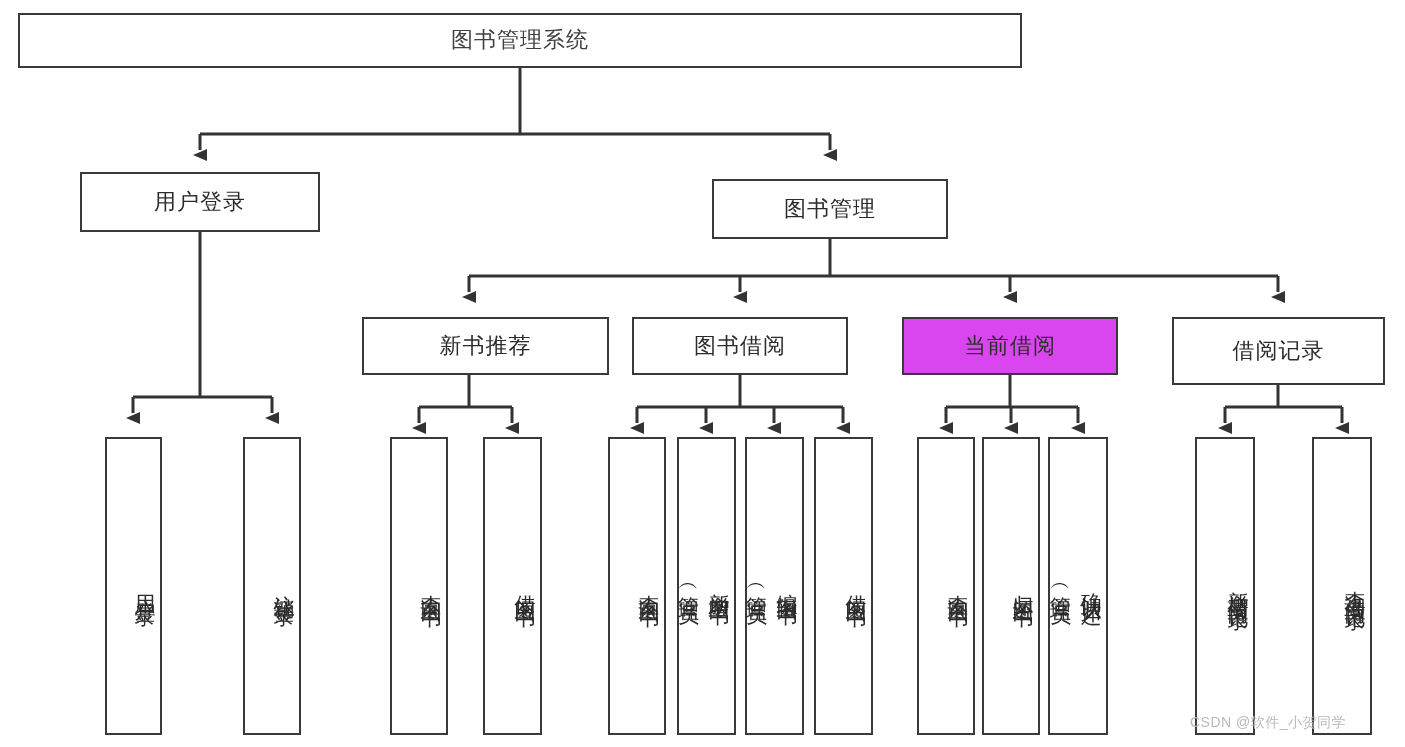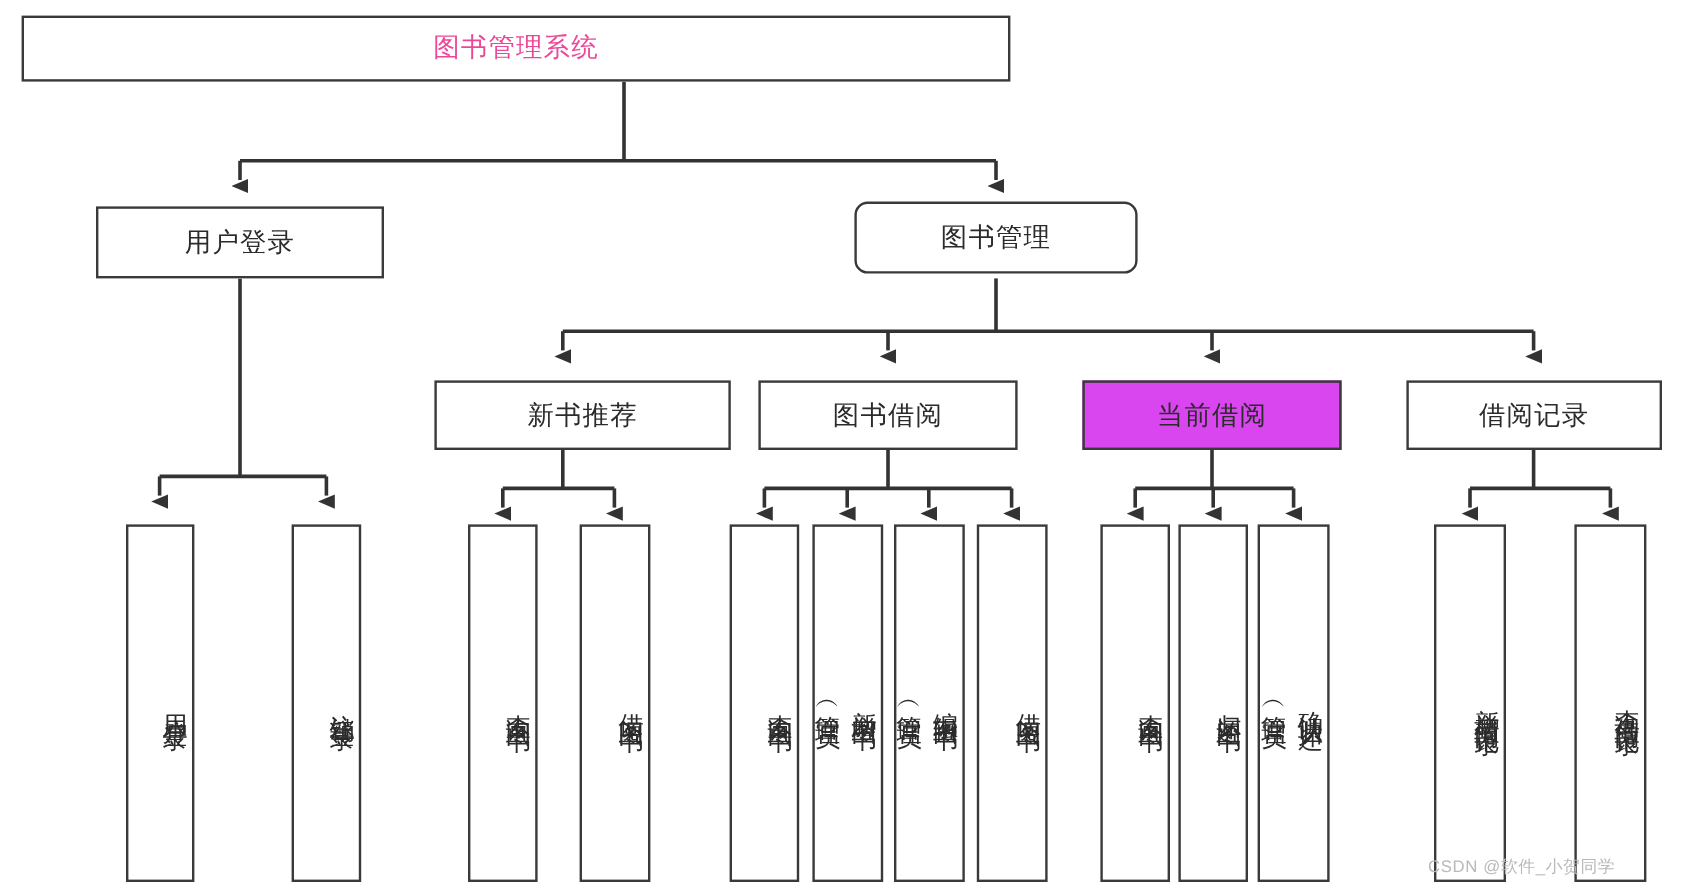--- a/index.html
+++ b/index.html
@@ -108,39 +108,39 @@
         <line x1="1011" y1="407" x2="1011" y2="423" marker-end="url(#arrowhead)"></line>
         <line x1="1078" y1="407" x2="1078" y2="423" marker-end="url(#arrowhead)"></line>
         <line x1="1278" y1="375" x2="1278" y2="407"></line>
         <line x1="1225" y1="407" x2="1342" y2="407"></line>
         <line x1="1225" y1="407" x2="1225" y2="423" marker-end="url(#arrowhead)"></line>
         <line x1="1342" y1="407" x2="1342" y2="423" marker-end="url(#arrowhead)"></line>
       </g>
   </svg>
 
   <div id="nodes-layer">
-      <div class="node horiz" style="left: 18px; top: 13px; width: 824px; height: 55px; border-color: rgb(58, 58, 58); background: rgb(255, 255, 255); color: #ec4899;">
+      <div class="node horiz" style="left: 18px; top: 13px; width: 1004px; height: 55px; border-color: rgb(58, 58, 58); background: rgb(255, 255, 255); color: #404040;">
         <span>图书管理系统</span>
       </div>
       <div class="node horiz" style="left: 80px; top: 172px; width: 240px; height: 60px; border-color: rgb(58, 58, 58); background: rgb(255, 255, 255); color: rgb(43, 43, 43);">
         <span>用户登录</span>
       </div>
-      <div class="node horiz" style="left: 712px; top: 168px; width: 236px; height: 60px; border-color: rgb(58, 58, 58); background: rgb(255, 255, 255); color: rgb(43, 43, 43); border-radius: 11px;">
+      <div class="node horiz" style="left: 712px; top: 179px; width: 236px; height: 60px; border-color: rgb(58, 58, 58); background: rgb(255, 255, 255); color: rgb(43, 43, 43);">
         <span>图书管理</span>
       </div>
       <div class="node horiz" style="left: 362px; top: 317px; width: 247px; height: 58px; border-color: rgb(58, 58, 58); background: rgb(255, 255, 255); color: rgb(43, 43, 43);">
         <span>新书推荐</span>
       </div>
       <div class="node horiz" style="left: 632px; top: 317px; width: 216px; height: 58px; border-color: rgb(58, 58, 58); background: rgb(255, 255, 255); color: rgb(43, 43, 43);">
         <span>图书借阅</span>
       </div>
       <div class="node horiz" style="left: 902px; top: 317px; width: 216px; height: 58px; border-color: rgb(58, 58, 58); background: #d946ef; color: rgb(43, 43, 43);">
         <span>当前借阅</span>
       </div>
-      <div class="node horiz" style="left: 1172px; top: 317px; width: 213px; height: 58px; border-color: rgb(58, 58, 58); background: rgb(255, 255, 255); color: rgb(43, 43, 43);">
+      <div class="node horiz" style="left: 1172px; top: 317px; width: 213px; height: 68px; border-color: rgb(58, 58, 58); background: rgb(255, 255, 255); color: rgb(43, 43, 43);">
         <span>借阅记录</span>
       </div>
       <div class="node vert" style="left: 105px; top: 437px; width: 57px; height: 298px; border-color: rgb(58, 58, 58); background: rgb(255, 255, 255); color: rgb(43, 43, 43);"><span class="vlabel">用户登录</span></div>
       <div class="node vert" style="left: 243px; top: 437px; width: 58px; height: 298px; border-color: rgb(58, 58, 58); background: rgb(255, 255, 255); color: rgb(43, 43, 43);"><span class="vlabel">注销登录</span></div>
       <div class="node vert" style="left: 390px; top: 437px; width: 58px; height: 298px; border-color: rgb(58, 58, 58); background: rgb(255, 255, 255); color: rgb(43, 43, 43);"><span class="vlabel">查询图书</span></div>
       <div class="node vert" style="left: 483px; top: 437px; width: 59px; height: 298px; border-color: rgb(58, 58, 58); background: rgb(255, 255, 255); color: rgb(43, 43, 43);"><span class="vlabel">借阅图书</span></div>
       <div class="node vert" style="left: 608px; top: 437px; width: 58px; height: 298px; border-color: rgb(58, 58, 58); background: rgb(255, 255, 255); color: rgb(43, 43, 43);"><span class="vlabel">查询图书</span></div>
       <div class="node vert" style="left: 677px; top: 437px; width: 59px; height: 298px; border-color: rgb(58, 58, 58); background: rgb(255, 255, 255); color: rgb(43, 43, 43);"><span class="vlabel">新增图书
 （管理员）</span></div>
       <div class="node vert" style="left: 745px; top: 437px; width: 59px; height: 298px; border-color: rgb(58, 58, 58); background: rgb(255, 255, 255); color: rgb(43, 43, 43);"><span class="vlabel">编辑图书

